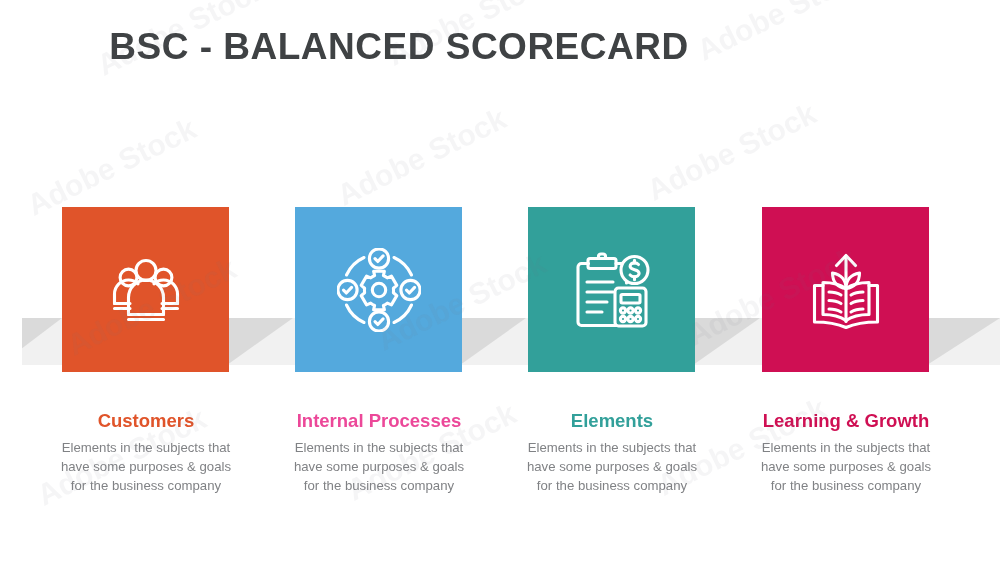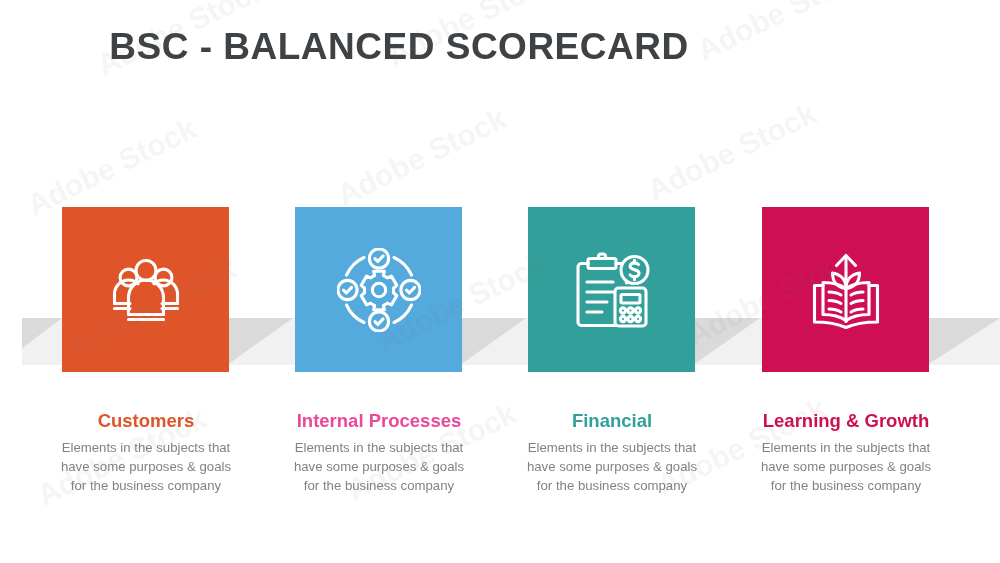--- a/index.html
+++ b/index.html
@@ -207,21 +207,21 @@
         <rect x="43" y="36" width="31" height="38" rx="3.5" fill="#32a09a"></rect>
         <rect x="49" y="42.5" width="19" height="8.5" rx="1.2"></rect>
         <circle cx="51" cy="58.5" r="2.6"></circle>
         <circle cx="58.5" cy="58.5" r="2.6"></circle>
         <circle cx="66" cy="58.5" r="2.6"></circle>
         <circle cx="51" cy="67" r="2.6"></circle>
         <circle cx="58.5" cy="67" r="2.6"></circle>
         <circle cx="66" cy="67" r="2.6"></circle>
       </svg>
     </div>
-    <div class="card-label" style="color:#32a09a;">Financial</div>
+    <div class="card-label" style="color:#32a09a;">Elements</div>
     <div class="card-desc">Elements in the subjects that
 have  some purposes &amp; goals
 for the  business company</div>
   </div>
 
   <div class="card" style="left:762px;border-radius:26px;">
     <div class="tile" style="background:#cf0f53;">
       <svg width="82" height="80" viewBox="0 0 82 80" fill="none" stroke="#ffffff" stroke-width="3.1" stroke-linecap="round" stroke-linejoin="round">
         <path d="M41 29V6"></path>
         <path d="M31.5 15.5L41 5.5l9.5 10"></path>

